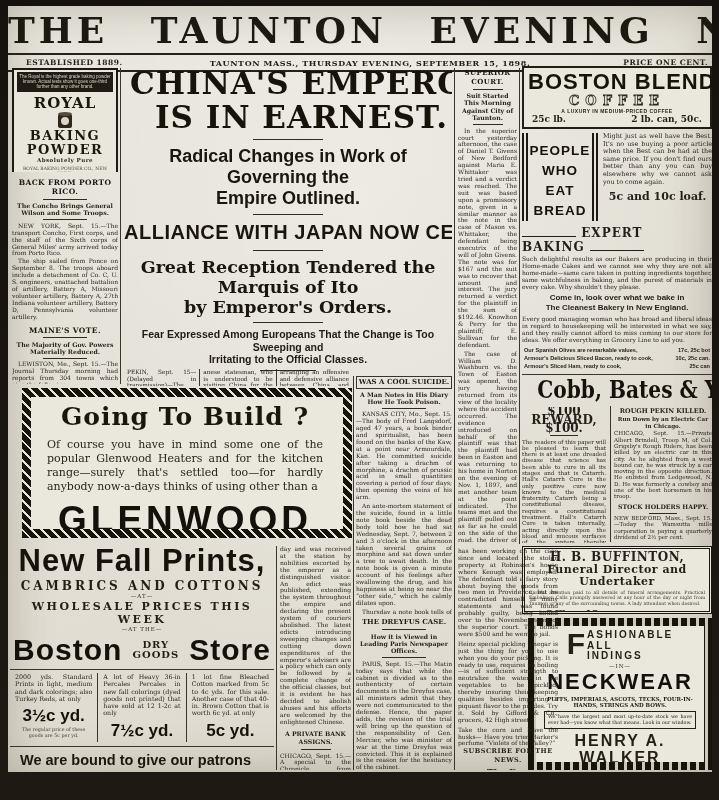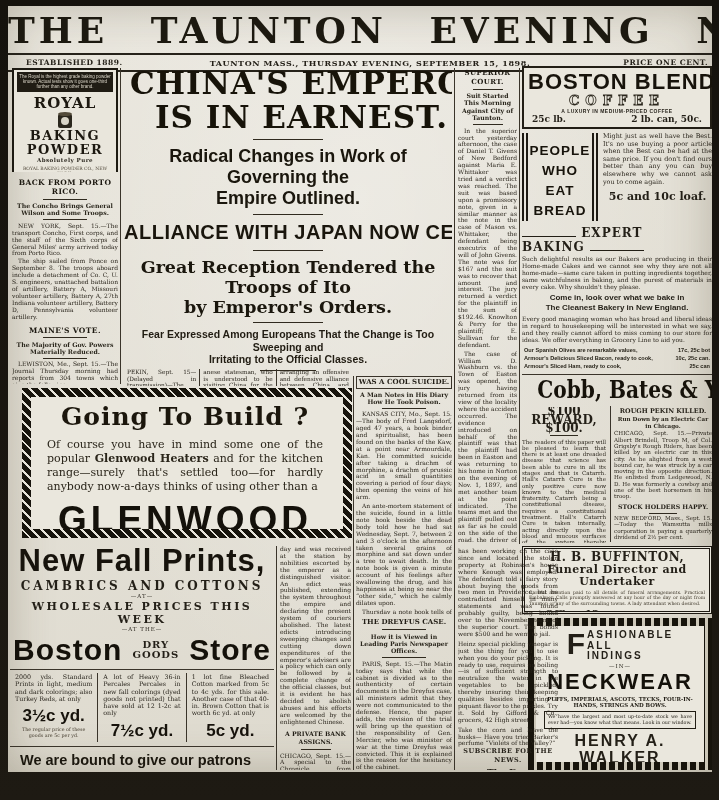--- a/index.html
+++ b/index.html
@@ -57,21 +57,21 @@
   .dispatch>div{flex:1;font:5.8px/6.6px "DejaVu Serif";text-align:justify;padding:0 3px;}
   .dispatch>div + div{border-left:1px solid #3a342a;}
   
   .glenwood{
     border:9px solid #17140c;
     border-image:repeating-linear-gradient(45deg,#17140c 0 5px,#e7e4da 5px 7px) 9;
     background:#eae7dd;padding:6px 20px 2px 16px;text-align:center;
   }
   .gw-title{font:bold 25px/28px "DejaVu Serif";letter-spacing:1px;color:#1b160c;}
   .gw-text{font:11px/14px "DejaVu Serif";text-align:justify;margin-top:7px;color:#2a251a;}
-  .gw-text b{font-weight:bold;}
+  .gw-text b{font-weight:normal;}
   .gw-brand{font:bold 37px/40px "Liberation Sans",sans-serif;letter-spacing:4px;margin-top:6px;color:#14110a;}
   
   .bs-title{font:bold 31px/33px "Liberation Sans",sans-serif;text-align:center;letter-spacing:1px;color:#17130c;}
   .bs-sub1{font:bold 12px/14px "DejaVu Serif";text-align:center;letter-spacing:3px;margin-top:2px;}
   .bs-at{font:5.5px/7px "DejaVu Serif";text-align:center;letter-spacing:1px;}
   .bs-sub2{font:bold 11px/13px "DejaVu Serif";text-align:center;letter-spacing:2.5px;}
   .bs-name{display:flex;justify-content:center;align-items:center;gap:10px;margin-top:2px;}
   .bs-big{font:bold 30px/30px "Liberation Sans",sans-serif;letter-spacing:1px;color:#14110a;}
   .bs-dg{font:bold 10px/10px "DejaVu Serif";text-align:center;letter-spacing:1px;}
   .bs-cols{display:flex;margin-top:4px;border-top:1px solid #3a342a;padding-top:3px;}
@@ -187,21 +187,21 @@
 
   <div class="abs" style="left:116px;top:60px;width:328px;height:305px;">
     <div class="hl1" style="margin-left:6px;">CHINA'S EMPEROR</div>
     <div class="hl1" style="text-align:right;margin-right:4px;">IS IN EARNEST.</div>
     <div class="srule" style="width:70px;margin-top:5px;"></div>
     <div class="hl-deck1" style="margin-top:6px;">Radical Changes in Work of Governing the</div>
     <div class="hl-deck1">Empire Outlined.</div>
     <div class="srule" style="width:70px;margin-top:5px;"></div>
     <div class="hl-deck2" style="margin-top:6px;">ALLIANCE WITH JAPAN NOW CERTAIN.</div>
     <div class="srule" style="width:70px;margin-top:6px;"></div>
-    <div class="hl-deck3" style="margin-top:6px;">Great Reception Tendered the Troops of Ito</div>
+    <div class="hl-deck3" style="margin-top:6px;">Great Reception Tendered the Marquis of Ito</div>
     <div class="hl-deck3">by Emperor's Orders.</div>
     <div class="srule" style="width:70px;margin-top:5px;"></div>
     <div class="hl-deck4" style="margin-top:5px;">Fear Expressed Among Europeans That the Change is Too Sweeping and</div>
     <div class="hl-deck4">Irritating to the Official Classes.</div>
     <div class="srule" style="width:56px;margin-top:4px;"></div>
   </div>
 
   <div class="abs dispatch" style="left:116px;top:363px;width:228px;height:17px;">
     <div>PEKIN, Sept. 15—(Delayed in transmission)—The Marquis Ito, the Jap-</div>
     <div>anese statesman, who is understood to be visiting China for the purpose of</div>

